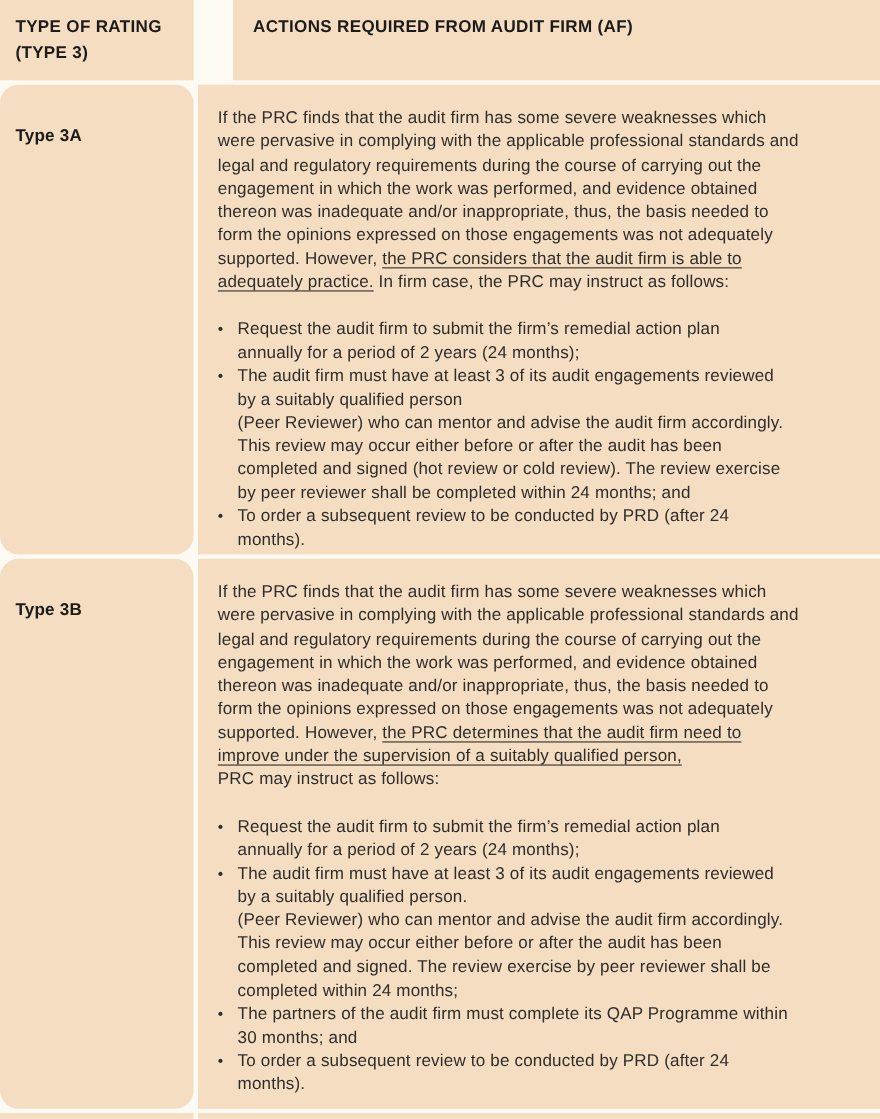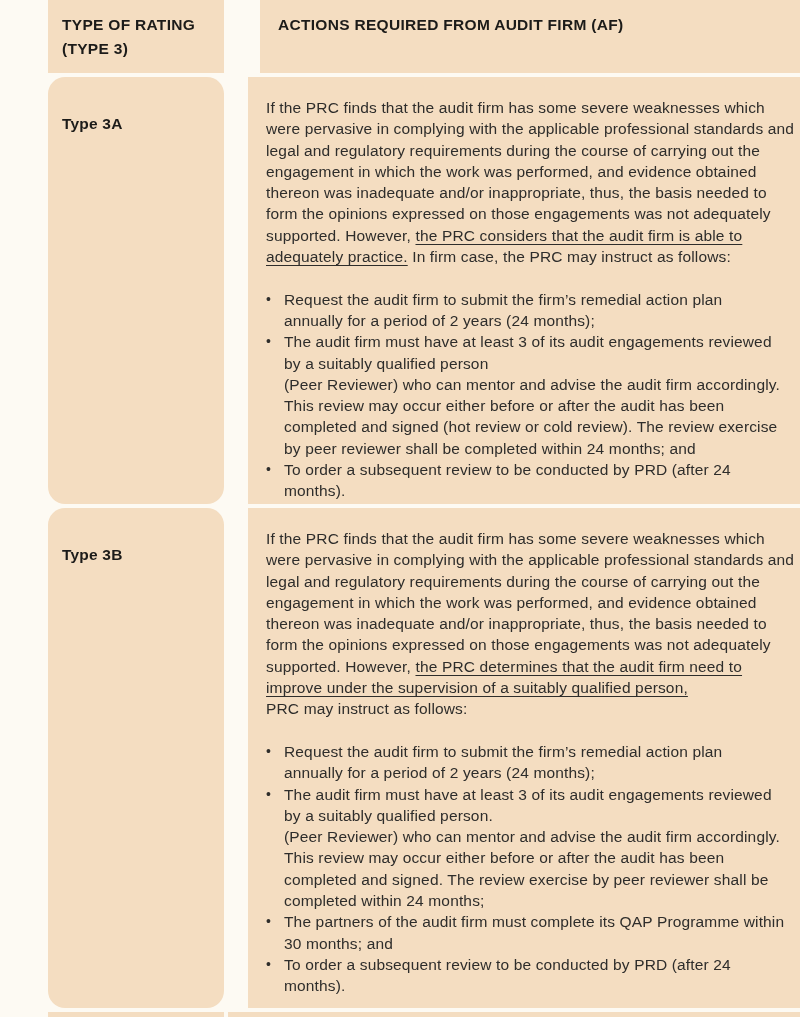--- a/index.html
+++ b/index.html
@@ -16,21 +16,20 @@
     font-family:"Liberation Sans","DejaVu Sans",sans-serif;
     color:var(--text);
   }
   .table{
     width:675px;height:1017px;
     display:grid;
     grid-template-columns:176px 620px;
     grid-template-rows:73px 427px 500px 9px;
     gap:4px;
     background:var(--divider);
-    padding-left:48px;
   }
   .cell{
     background:var(--bg);
     overflow:hidden;
   }
   .head-left{
     padding:13px 10px 0 14px;
     font-weight:bold;
     font-size:15.5px;
     line-height:24px;
@@ -53,21 +52,20 @@
     font-size:15.5px;
     color:var(--heading);
     letter-spacing:0.2px;
     border-radius:17px;
   }
   .content-cell{
     padding:20px 28px 0 18px;
     font-size:15.5px;
     line-height:21.3px;
     letter-spacing:0.15px;
-    margin-left:20px;
   }
   .intro{
     margin:0;
     white-space:pre-line;
   }
   .u{
     text-decoration:underline;
     text-underline-offset:3px;
     text-decoration-thickness:1.3px;
   }

